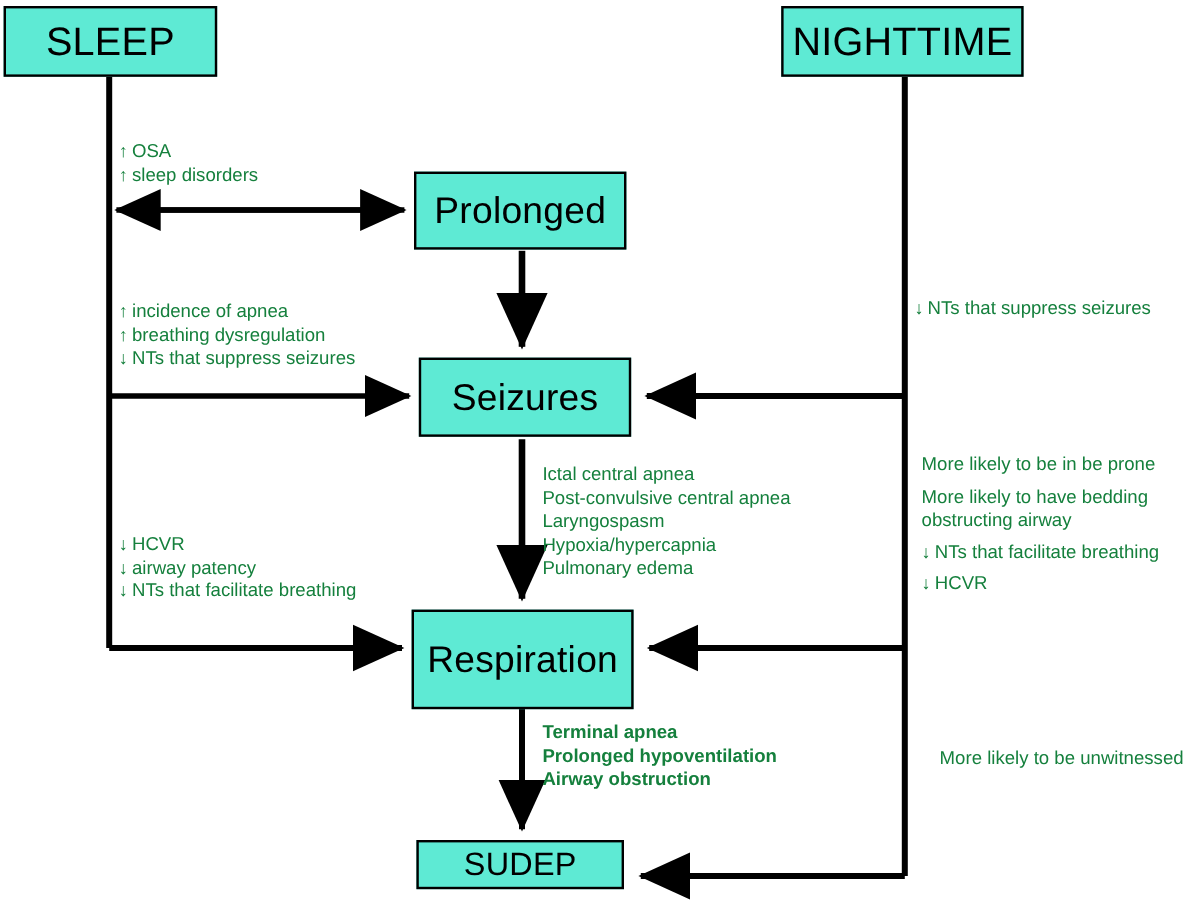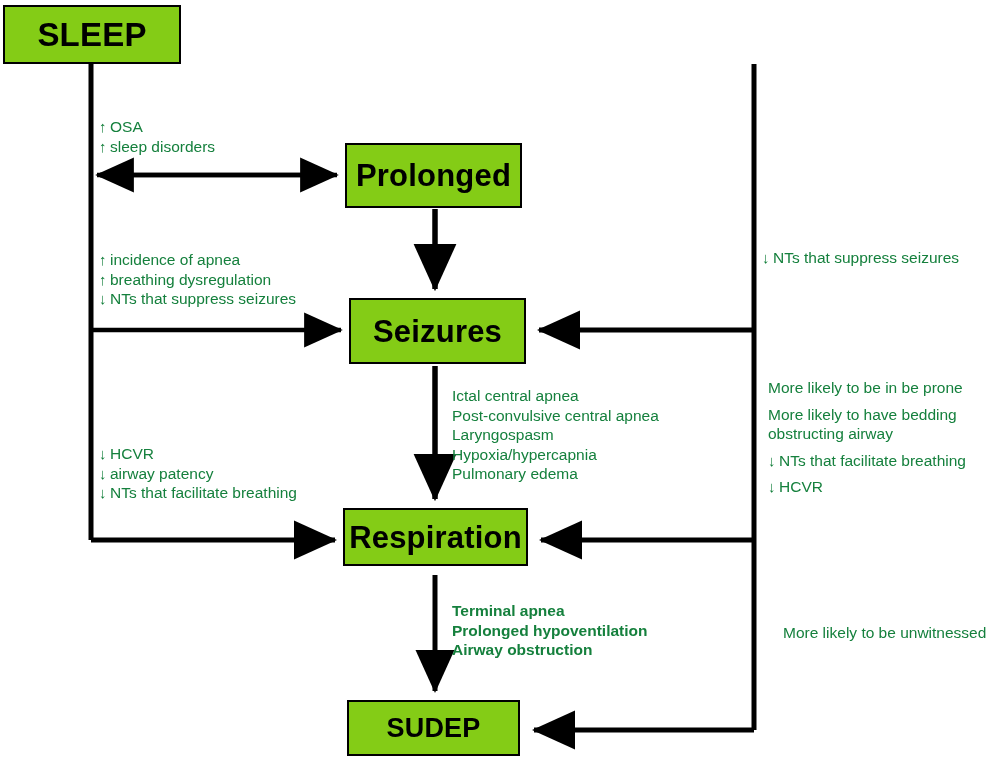--- a/index.html
+++ b/index.html
@@ -21,38 +21,38 @@
     left: 0;
     top: 0;
     width: 1000px;
     height: 766px;
     pointer-events: none;
   }
   .node {
     position: absolute;
     box-sizing: border-box;
     border: 2.5px solid #000000;
-    background: #84cc16;
+    background: #5eead4;
     display: flex;
     align-items: center;
     justify-content: center;
-    font-weight: bold;
+    font-weight: normal;
     color: #000000;
     letter-spacing: 0.2px;
   }
   .node-label {
     line-height: 1;
     white-space: nowrap;
   }
   #node-sleep      { left: 3px;   top: 5px;   width: 178px; height: 59px; }
   #node-nighttime  { left: 651px; top: 5px;   width: 202px; height: 59px; }
   #node-epilepsy   { left: 345px; top: 143px; width: 177px; height: 65px; }
   #node-seizures   { left: 349px; top: 298px; width: 177px; height: 66px; }
-  #node-respiration{ left: 343px; top: 508px; width: 185px; height: 58px; }
-  #node-sudep      { left: 347px; top: 700px; width: 173px; height: 56px; }
+  #node-respiration{ left: 343px; top: 508px; width: 185px; height: 83px; }
+  #node-sudep      { left: 347px; top: 700px; width: 173px; height: 41px; }
 
   #node-sleep .node-label,
   #node-nighttime .node-label { font-size: 33px; }
   #node-epilepsy .node-label,
   #node-seizures .node-label,
   #node-respiration .node-label { font-size: 31px; }
   #node-sudep .node-label { font-size: 27px; }
 
   .ann {
     position: absolute;
@@ -136,20 +136,23 @@
 
     <g>
       <path d="M754,730 L534,730" stroke="#000" stroke-width="5" fill="none" marker-end="url(#ah-l)"></path>
     </g>
   </svg>
 
   <div class="node" id="node-sleep">
     <span class="node-label">SLEEP</span>
   </div>
 
+  <div class="node" id="node-nighttime">
+    <span class="node-label">NIGHTTIME</span>
+  </div>
 
   <div class="node" id="node-epilepsy">
     <span class="node-label">Prolonged</span>
   </div>
 
   <div class="node" id="node-seizures">
     <span class="node-label">Seizures</span>
   </div>
 
   <div class="node" id="node-respiration">

